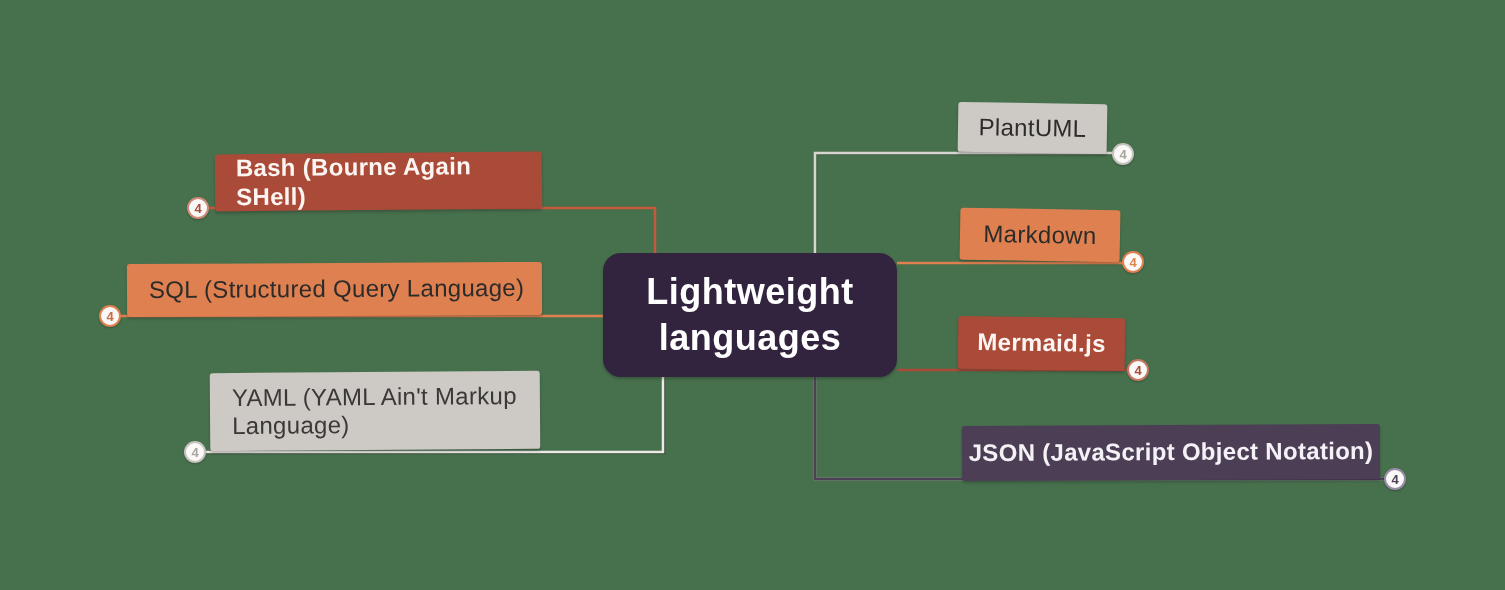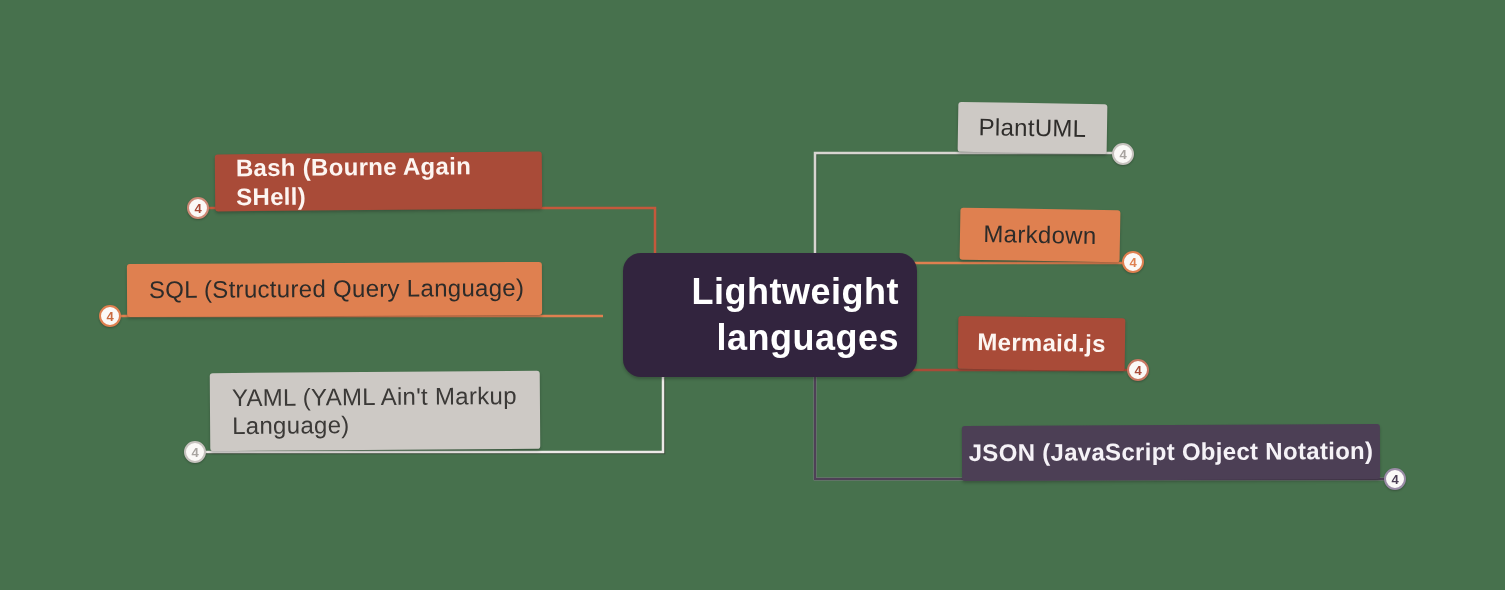--- a/index.html
+++ b/index.html
@@ -49,25 +49,24 @@
   }
   .node .node-label { width: 100%; }
 
   .node-center {
     left: 603px; top: 253px; width: 294px; height: 124px;
     background: #32243E;
     color: #FFFFFF;
     border-radius: 18px;
     font-size: 36px;
     font-weight: bold;
-    text-align: right;
+    text-align: center;
     letter-spacing: 0.5px;
     line-height: 1.28;
     padding: 0 18px;
-    margin-left: 20px;
   }
   .node-bash {
     left: 215px; top: 153px; width: 327px; height: 57px;
     background: #A94B38; color: #FDF5F1;
     font-weight: 600;
     padding-left: 21px;
     transform: rotate(-0.5deg);
   }
   .node-sql {
     left: 127px; top: 263px; width: 415px; height: 53px;

